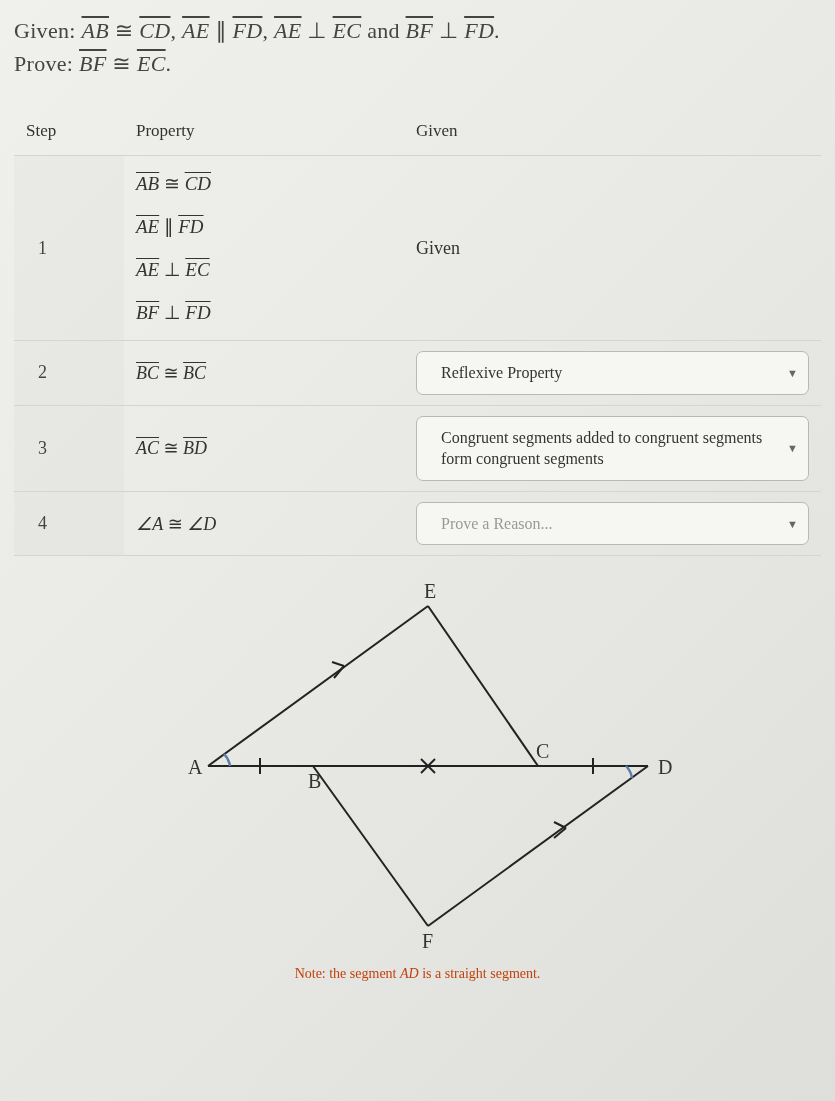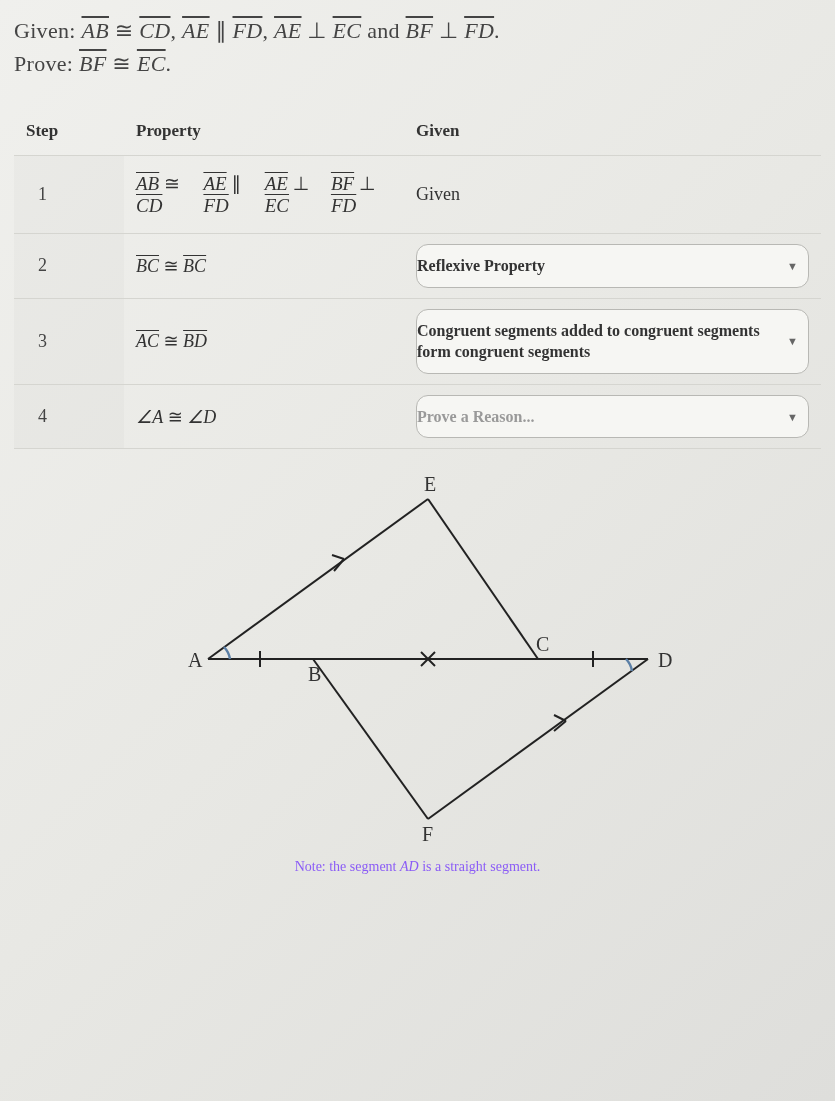--- a/index.html
+++ b/index.html
@@ -25,21 +25,21 @@
   }
   .mi { font-style: italic; font-family: 'Times New Roman', serif; }
 
   .proof-table {
     width: 100%;
     border-collapse: collapse;
   }
   .proof-table th {
     text-align: left;
     font-family: Georgia, serif;
-    font-weight: bold;
+    font-weight: normal;
     font-size: 17px;
     padding: 14px 12px;
     border-bottom: 1px solid #d5d5d0;
     color: #333;
   }
   .proof-table td {
     padding: 10px 12px;
     border-bottom: 1px solid #d5d5d0;
     font-size: 18px;
     vertical-align: middle;
@@ -47,56 +47,55 @@
   .step-col { width: 110px; }
   .stmt-col { width: 280px; }
   .reason-col { width: auto; }
   .step-cell {
     background: rgba(0,0,0,0.02);
     text-align: left;
     padding-left: 24px !important;
     font-size: 17px;
     color: #444;
   }
-  .stmt-stack { display: flex; gap: 6px; padding: 6px 0; }
+  .stmt-stack { display: flex; flex-direction: column; gap: 20px; padding: 6px 0; }
   .stmt-stack div, .single-stmt { font-size: 19px; }
   .reason-plain { font-size: 17px; color: #333; }
 
   .dropdown {
     border: 1px solid #b8b8b4;
     background: #f6f6f3;
-    padding: 10px 34px 10px 0;
+    padding: 10px 34px 10px 24px;
     font-size: 16px;
     color: #333;
     position: relative;
-    border-radius: 12px;
+    border-radius: 7px;
     font-family: Georgia, serif;
     line-height: 1.35;
-    font-weight: bold;
   }
   .dropdown.placeholder { color: #999; }
   .dropdown .caret {
     position: absolute;
     right: 10px;
     top: 50%;
     transform: translateY(-50%);
     font-size: 11px;
     color: #666;
   }
 
   .figure-wrap {
     display: flex;
     flex-direction: column;
     align-items: center;
     margin-top: 20px;
   }
   svg.figure { display: block; }
   .note {
     font-size: 14px;
-    color: #8b5cf6;
+    color: #c2410c;
     margin-top: 10px;
     font-family: Georgia, serif;
   }
   .note .mi { font-style: italic; }
 </style>
 </head>
 <body>
 
 <div class="given-line">
   <span>Given:</span>

